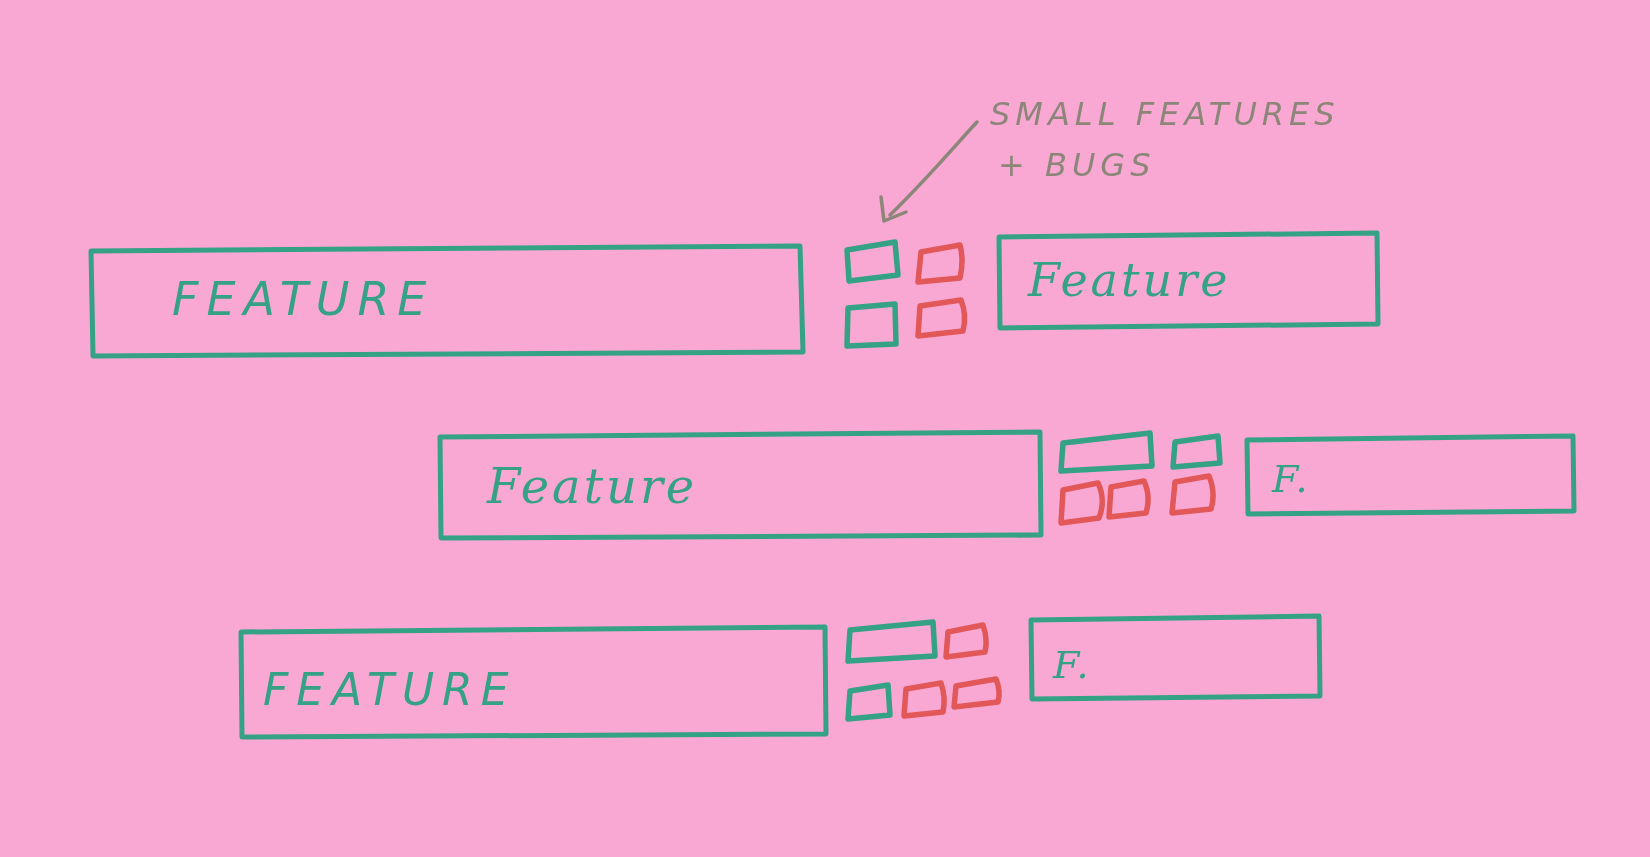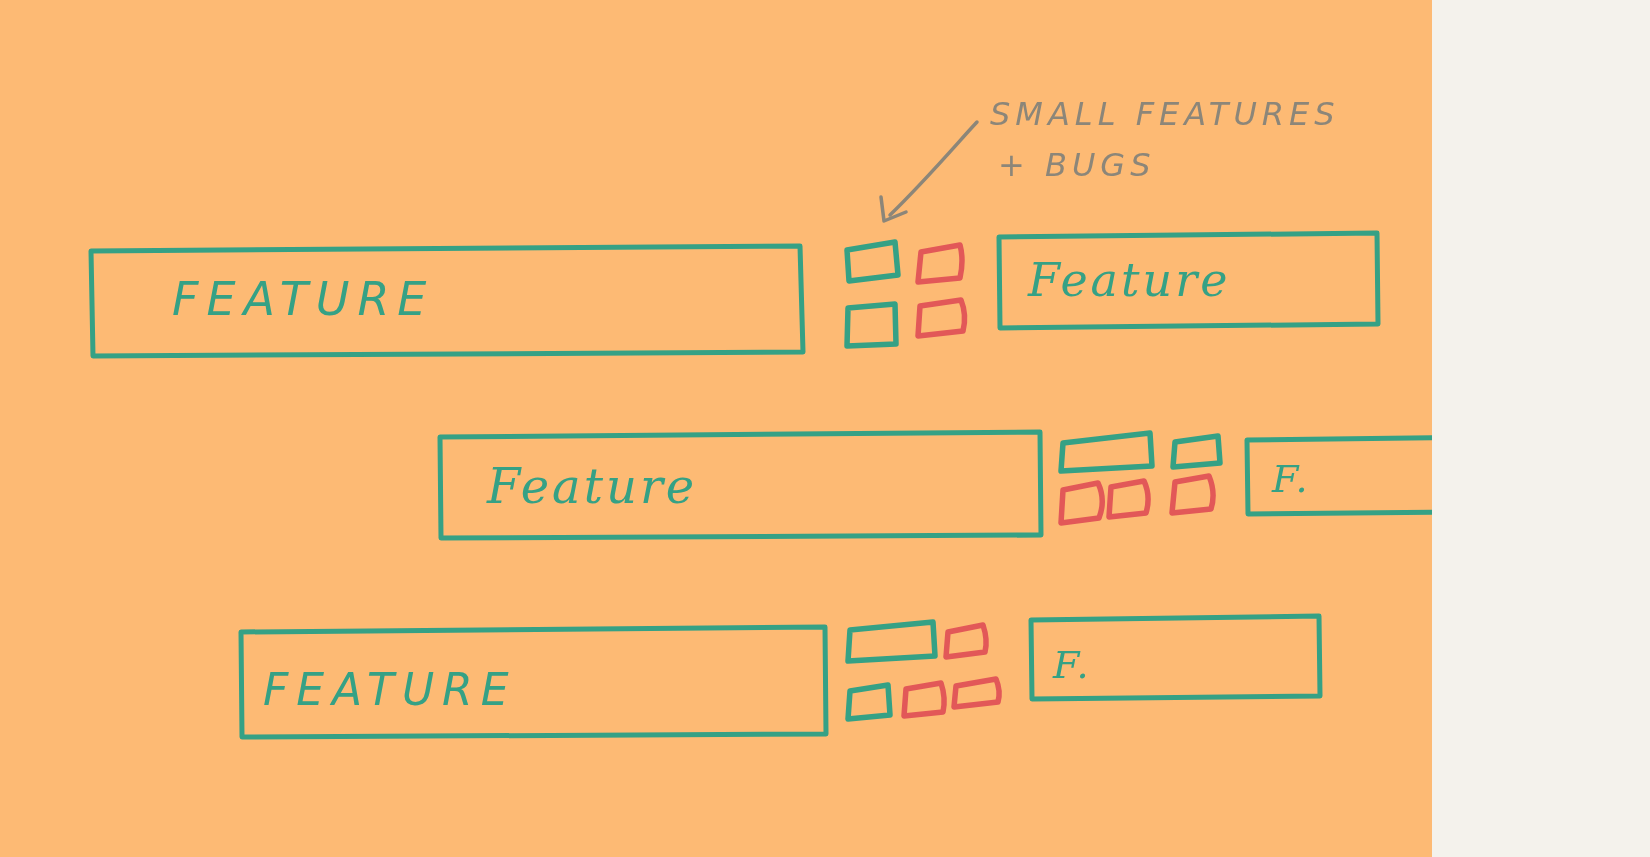--- a/index.html
+++ b/index.html
@@ -3,23 +3,23 @@
 <meta charset="utf-8">
 <style>
   html, body {
     margin: 0;
     padding: 0;
     background: #f4f2ec;
     font-family: "DejaVu Sans", sans-serif;
   }
   .canvas {
     position: relative;
-    width: 1432px;
+    width: 1650px;
     height: 857px;
-    background: #fdba74;
+    background: #f9a8d4;
     overflow: hidden;
   }
   svg { display: block; }
 
   
   .green-stroke {
     fill: none;
     stroke: #35a185;
     stroke-linejoin: round;
     stroke-linecap: round;

